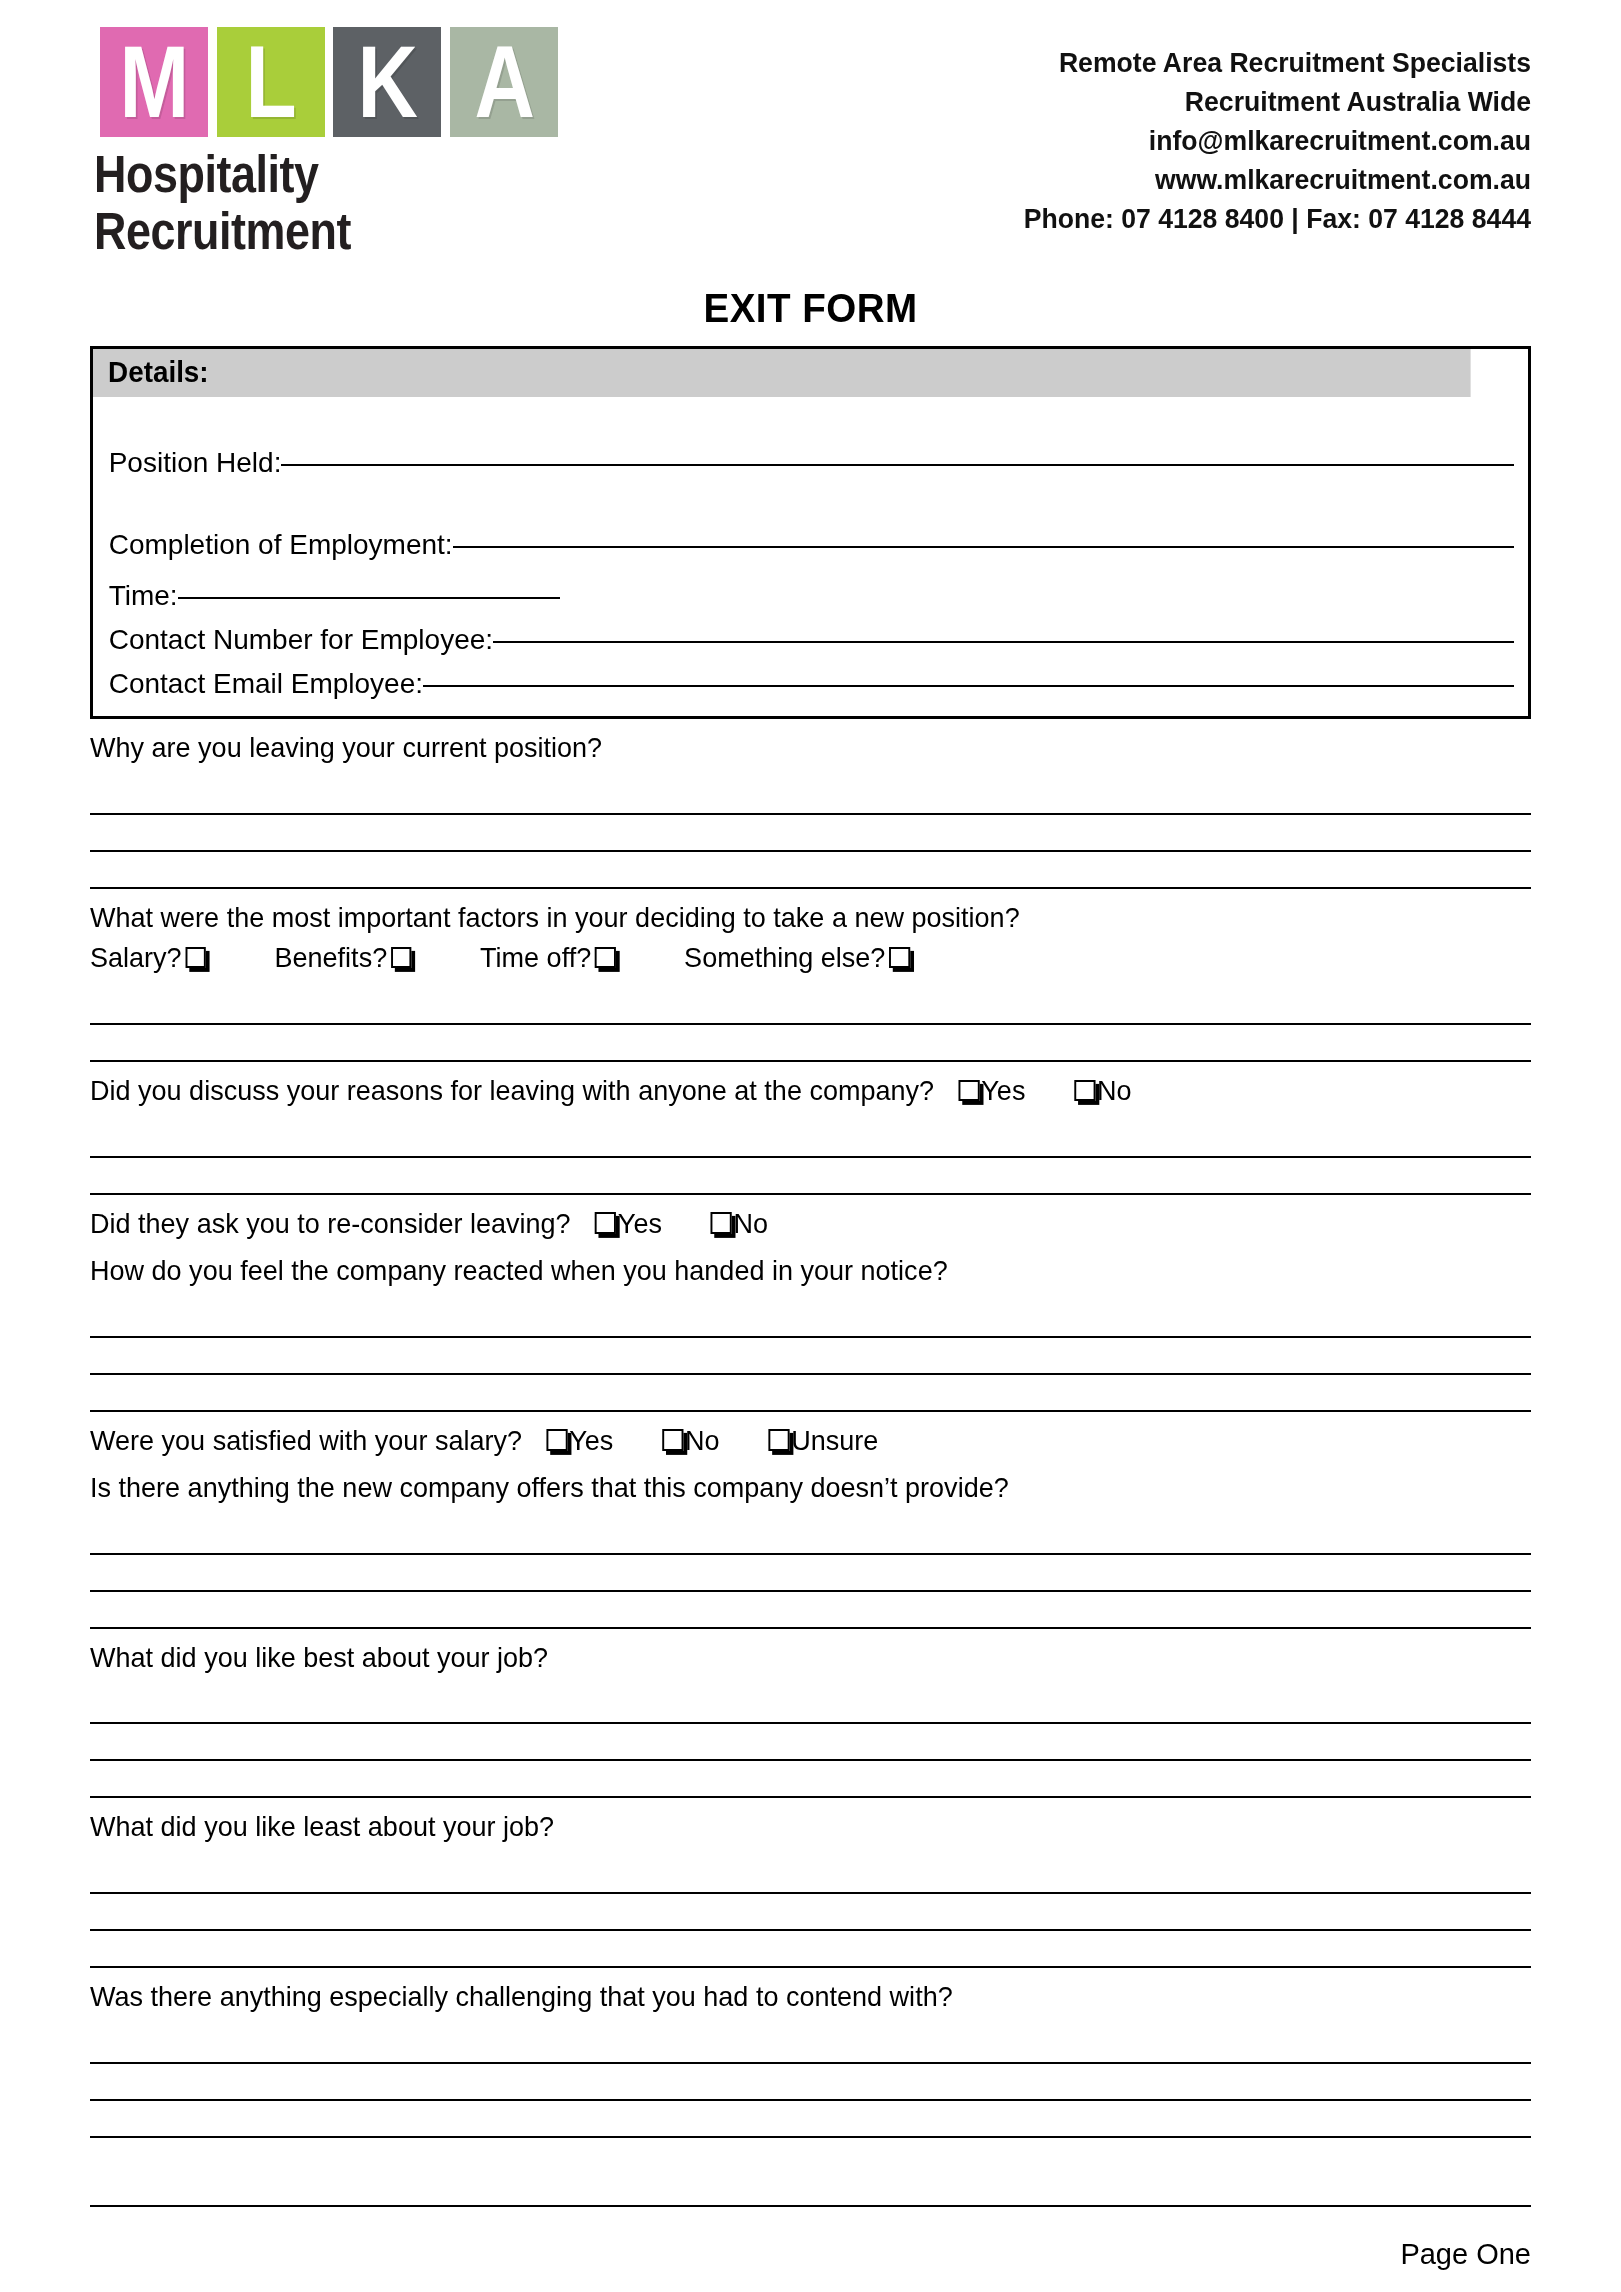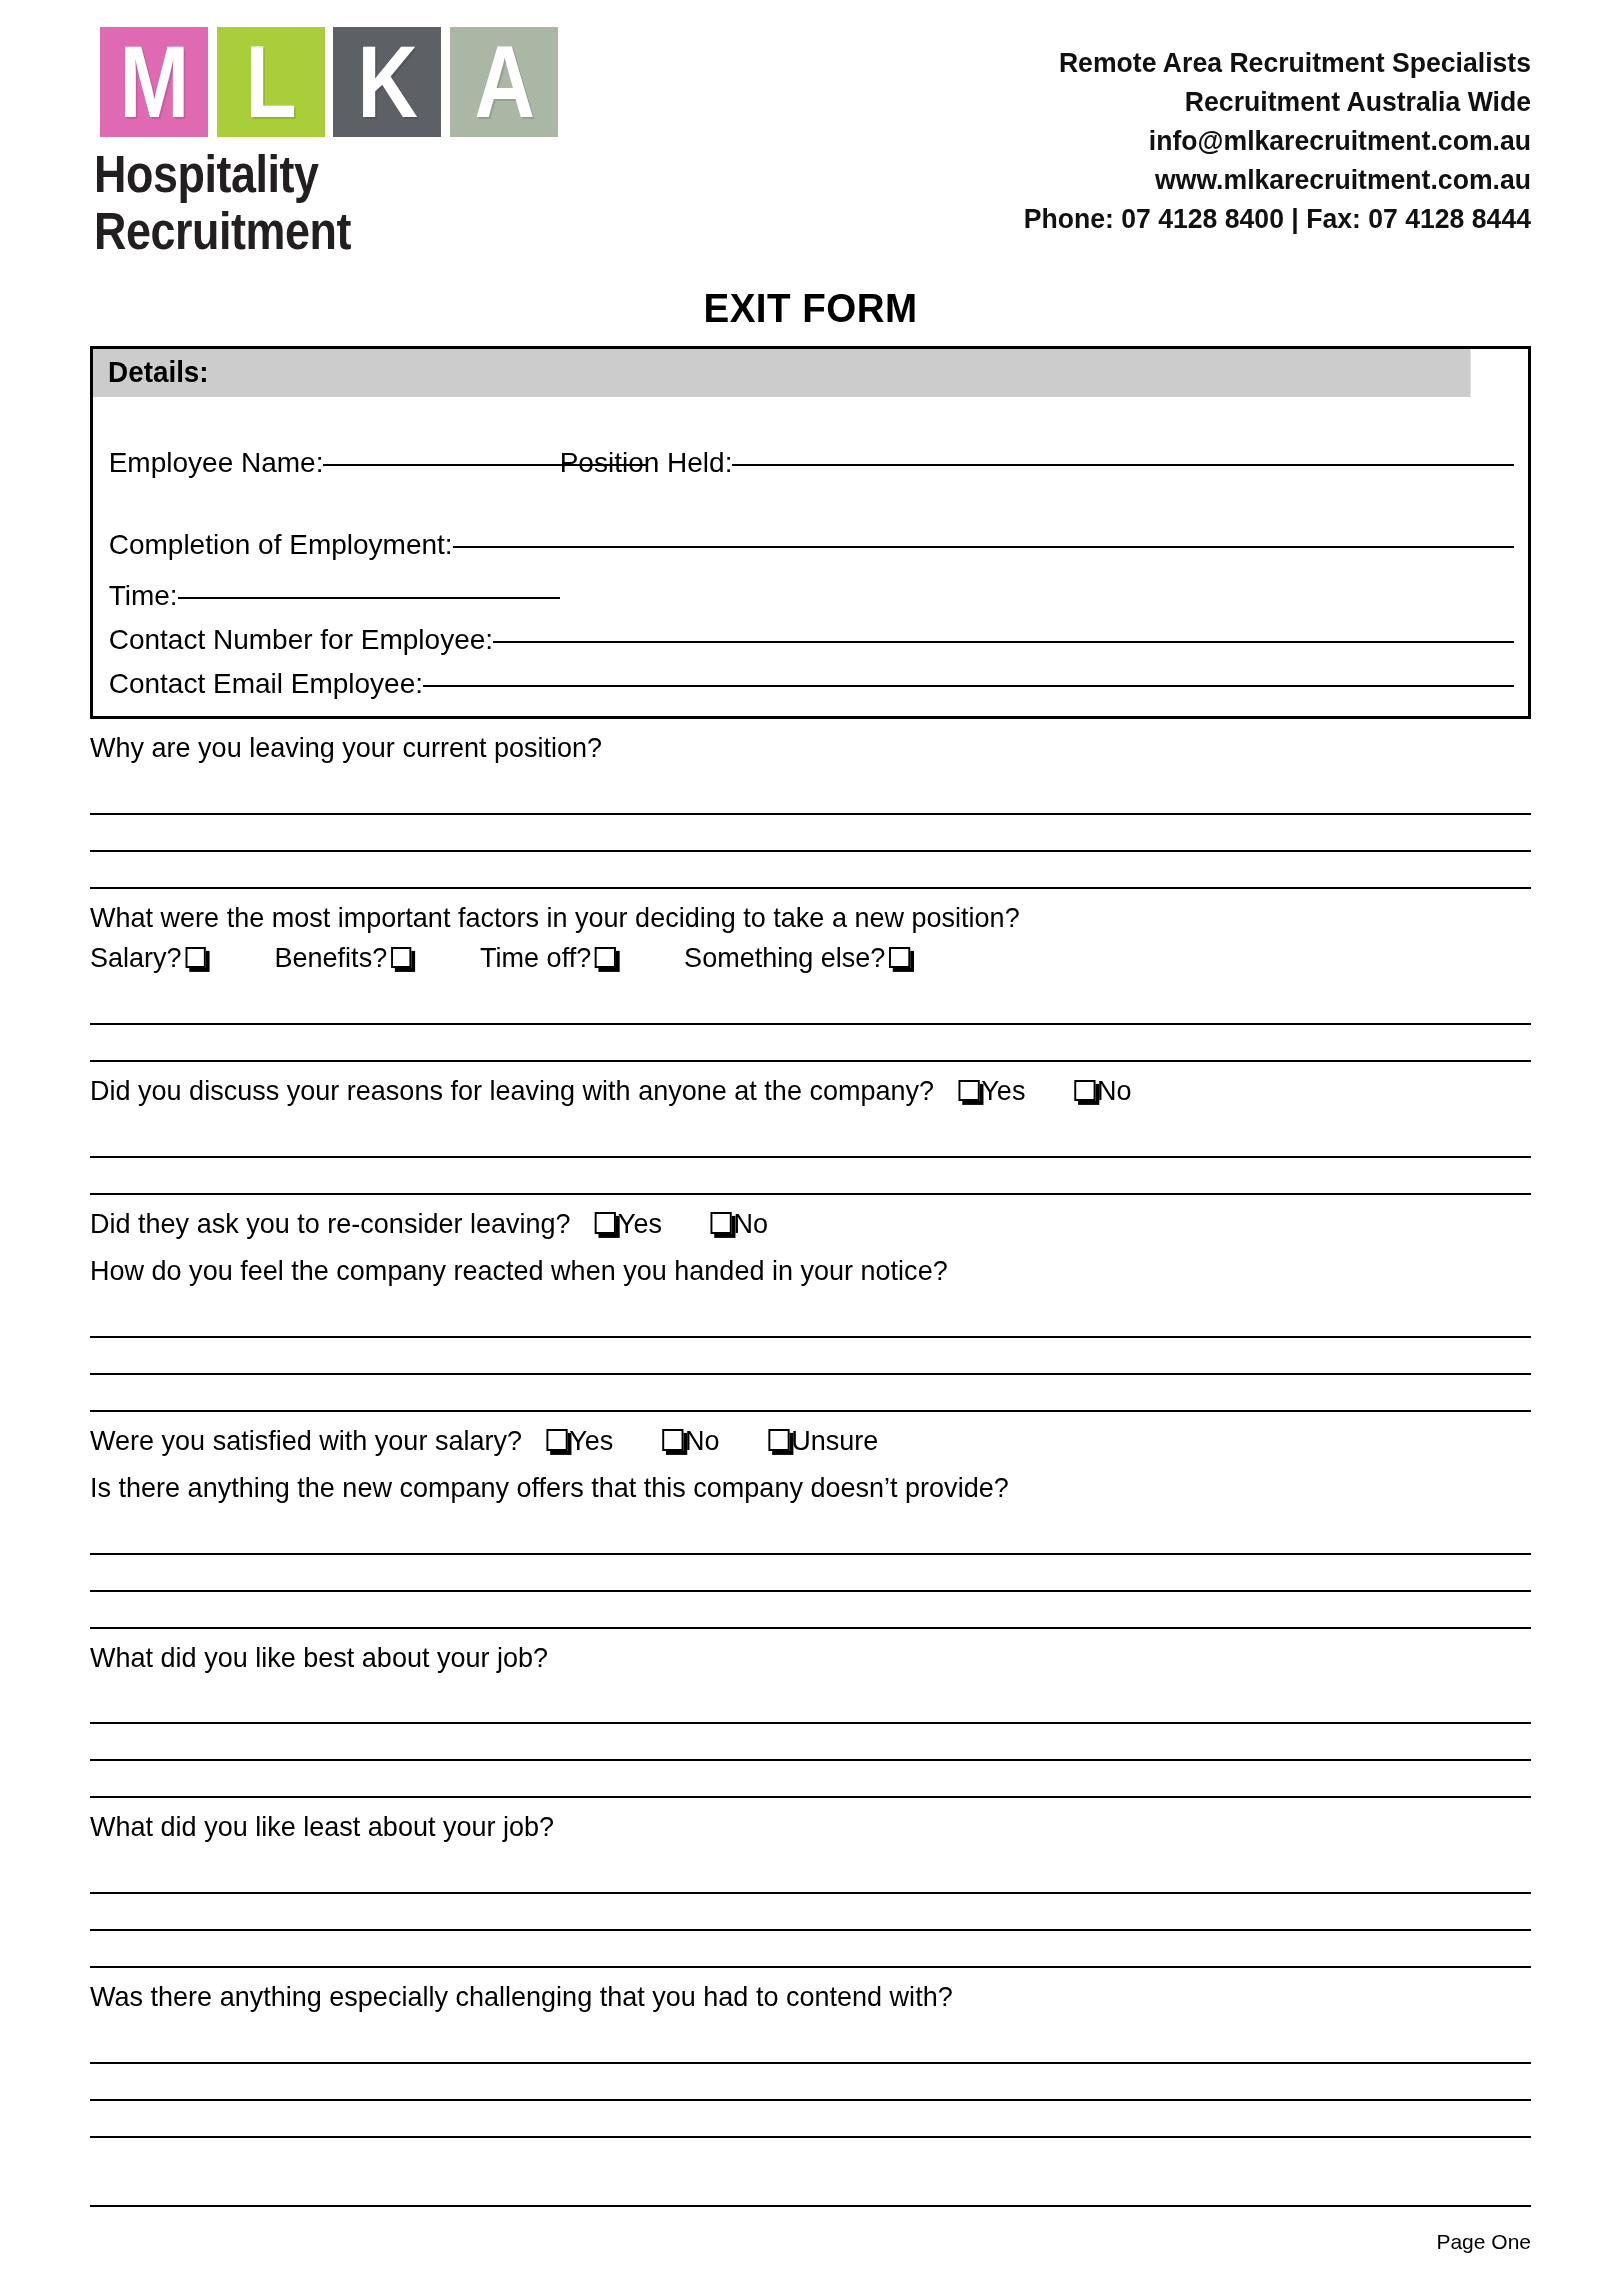--- a/index.html
+++ b/index.html
@@ -187,22 +187,22 @@
   .footer-rule {
     position: absolute;
     left: 90px;
     right: 90px;
     bottom: 86px;
     border-bottom: 2.5px solid #000;
   }
   .footer-page {
     position: absolute;
     right: 90px;
-    bottom: 36px;
-    font-size: 21px;
+    bottom: 23px;
+    font-size: 29px;
     line-height: 31px;
   }
 </style>
 </head>
 <body>
 
 <div class="page">
 
   <div class="header">
 
@@ -233,24 +233,20 @@
     </div>
   </div>
 
   <div class="form-title">EXIT FORM</div>
 
   <div class="details-box">
     <div class="details-head">Details:</div>
     <div class="details-body">
 
       <div class="d-row">
-        <div class="d-col-left">
-          <span class="d-label">Employee Name:</span>
-          <span class="fill-fixed w-330"></span>
-        </div>
         <div class="d-col-right">
           <span class="d-label">Position Held:</span>
           <span class="fill"></span>
         </div>
       </div>
 
       <div class="d-row">
         <div class="d-col-right">
           <span class="d-label">Completion of Employment:</span>
           <span class="fill"></span>

